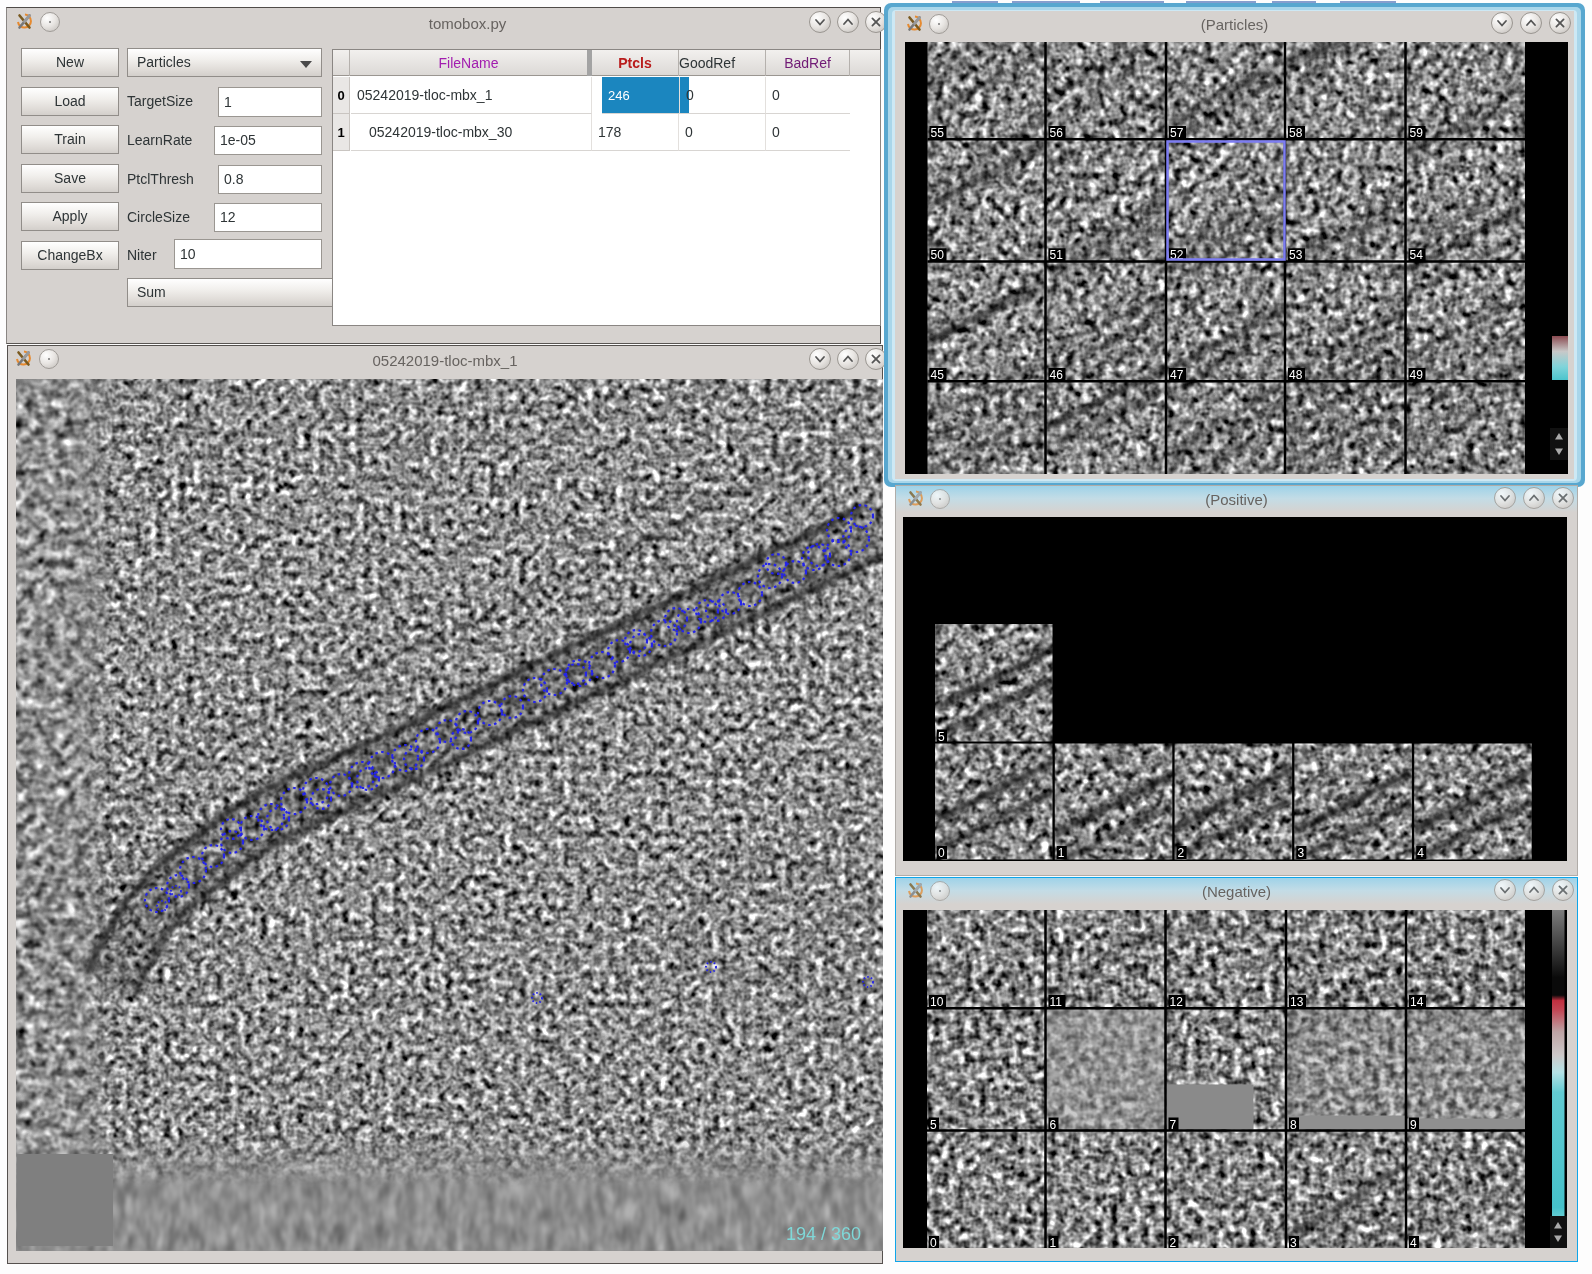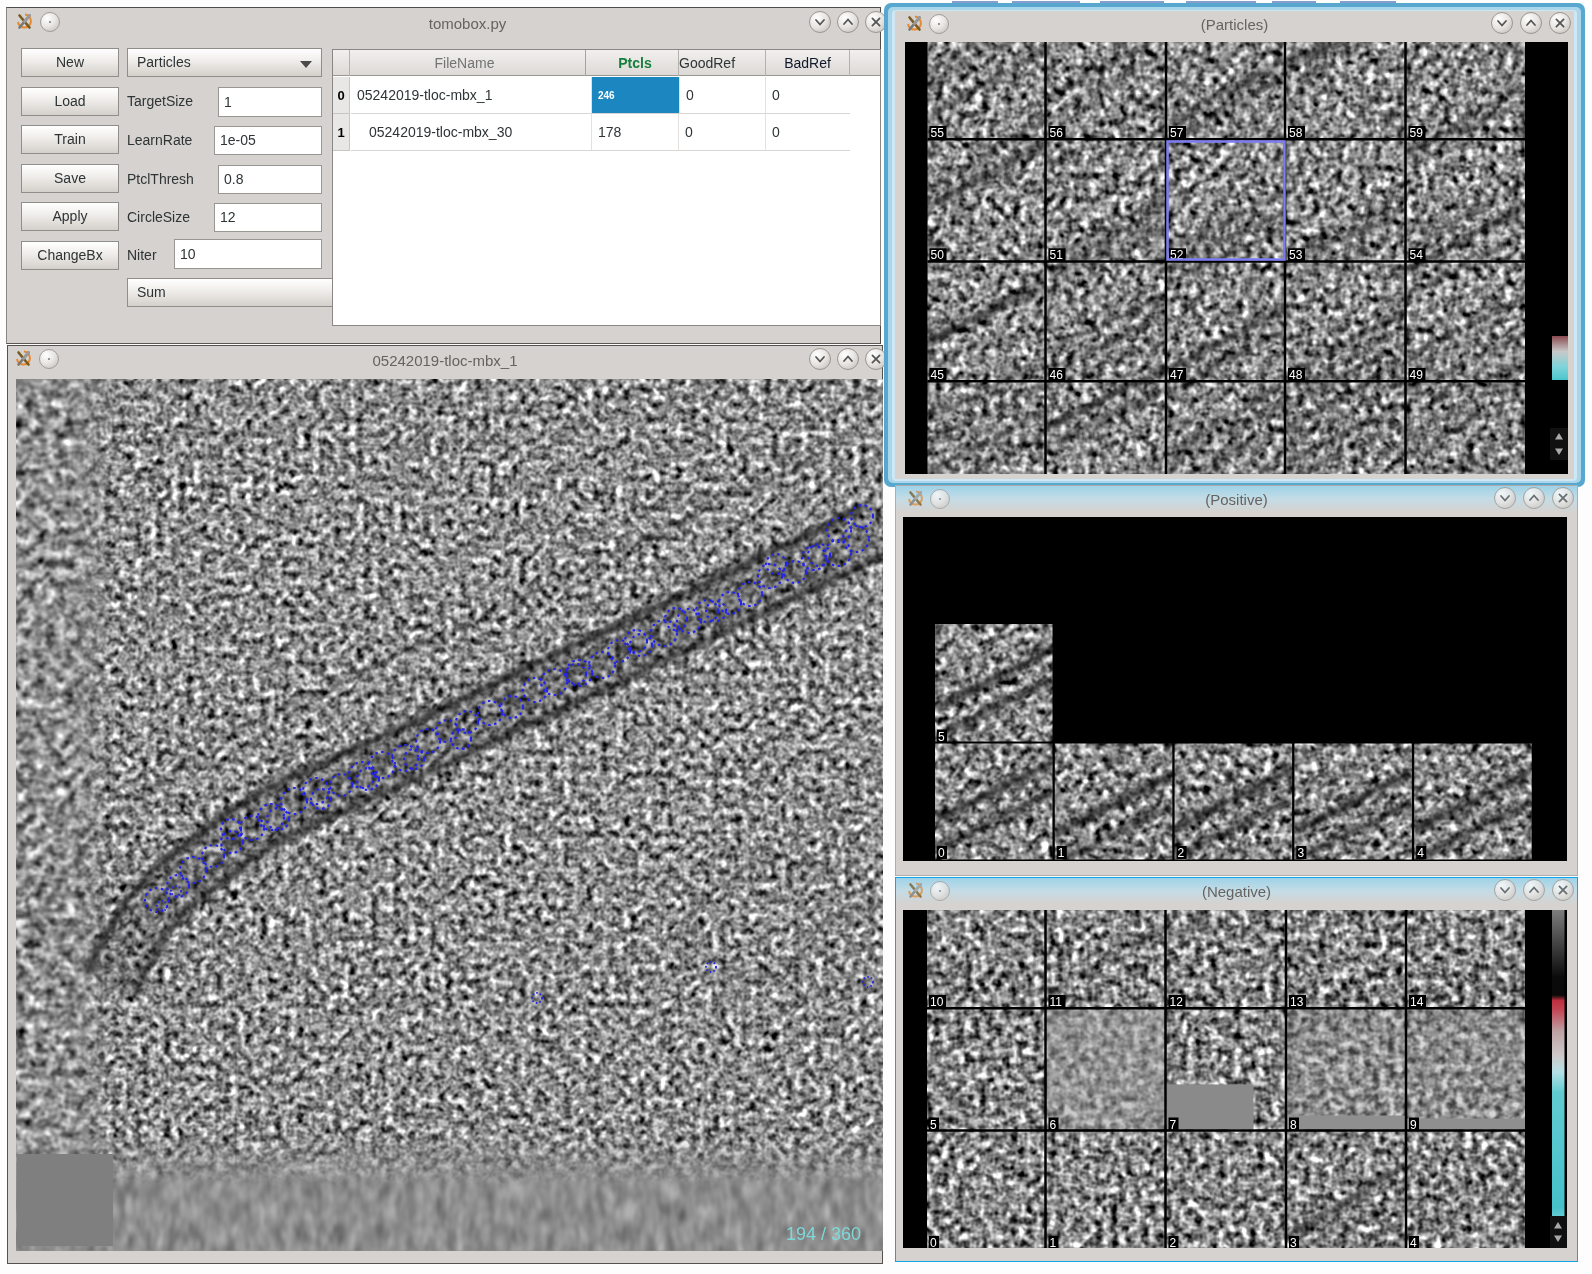--- a/index.html
+++ b/index.html
@@ -87,28 +87,28 @@
  <div class="lab" style="left:120px;top:163px;">PtclThresh</div>
  <div class="inp" style="left:211px;top:157px;width:104px;height:29px;line-height:27px;">0.8</div>
  <div class="lab" style="left:120px;top:201px;">CircleSize</div>
  <div class="inp" style="left:207px;top:195px;width:108px;height:29px;line-height:27px;">12</div>
  <div class="lab" style="left:120px;top:239px;">Niter</div>
  <div class="inp" style="left:167px;top:231px;width:148px;height:30px;line-height:28px;">10</div>
 
  <div style="position:absolute;left:325px;top:41px;width:549px;height:277px;background:#fff;border:1px solid #8a8683;">
   <div style="position:absolute;left:0;top:0;width:547px;height:26px;background:linear-gradient(#f2f0ee,#dcd9d6);border-bottom:1px solid #9a9691;"></div>
   <div style="position:absolute;left:0;top:0;width:17px;height:26px;border-right:1px solid #b5b1ad;"></div>
-  <div style="position:absolute;left:11px;top:0;width:242px;height:26px;border-right:1px solid #a3a3a3;text-align:center;line-height:26px;font-size:14px;color:#737373;">FileName</div>
-  <div style="position:absolute;left:259px;top:0;width:87px;height:26px;border-right:1px solid #b5b1ad;text-align:center;line-height:26px;font-size:14px;font-weight:bold;color:#15803d;">Ptcls</div>
+  <div style="position:absolute;left:17px;top:0;width:242px;height:26px;border-right:5px solid #a3a3a3;text-align:center;line-height:26px;font-size:14px;color:#a21caf;">FileName</div>
+  <div style="position:absolute;left:259px;top:0;width:87px;height:26px;border-right:1px solid #b5b1ad;text-align:center;line-height:26px;font-size:14px;font-weight:bold;color:#b91c1c;">Ptcls</div>
   <div style="position:absolute;left:346px;top:0;width:87px;height:26px;border-right:1px solid #b5b1ad;text-align:left;line-height:26px;font-size:14px;color:#2e3436;">GoodRef</div>
-  <div style="position:absolute;left:433px;top:0;width:84px;height:26px;border-right:1px solid #b5b1ad;text-align:center;line-height:26px;font-size:14px;color:#0f172a;">BadRef</div>
+  <div style="position:absolute;left:433px;top:0;width:84px;height:26px;border-right:1px solid #b5b1ad;text-align:center;line-height:26px;font-size:14px;color:#701a75;">BadRef</div>
 
   <div style="position:absolute;left:0;top:27px;width:17px;height:37px;background:#e9e7e5;border-right:1px solid #c9c5c1;border-bottom:1px solid #c9c5c1;text-align:center;line-height:37px;font-weight:bold;font-size:13px;">0</div>
   <div style="position:absolute;left:18px;top:27px;width:241px;height:37px;border-bottom:1px solid #d8d5d2;border-right:1px solid #e3e0dd;line-height:37px;font-size:14px;padding-left:6px;color:#2e3436;">05242019-tloc-mbx_1</div>
-  <div style="position:absolute;left:259px;top:27px;width:87px;height:37px;background:#1b86bf;border-bottom:1px solid #d8d5d2;line-height:37px;font-size:10px;padding-left:6px;color:#fff;font-weight:bold;">246</div>
+  <div style="position:absolute;left:269px;top:27px;width:87px;height:37px;background:#1b86bf;border-bottom:1px solid #d8d5d2;line-height:37px;font-size:13px;padding-left:6px;color:#fff;">246</div>
   <div style="position:absolute;left:346px;top:27px;width:87px;height:37px;border-bottom:1px solid #d8d5d2;border-right:1px solid #e3e0dd;border-left:1px solid #e3e0dd;line-height:37px;font-size:14px;padding-left:6px;color:#2e3436;">0</div>
   <div style="position:absolute;left:433px;top:27px;width:84px;height:37px;border-bottom:1px solid #d8d5d2;line-height:37px;font-size:14px;padding-left:6px;color:#2e3436;">0</div>
 
   <div style="position:absolute;left:0;top:64px;width:17px;height:37px;background:#e9e7e5;border-right:1px solid #c9c5c1;border-bottom:1px solid #c9c5c1;text-align:center;line-height:37px;font-weight:bold;font-size:13px;">1</div>
   <div style="position:absolute;left:18px;top:64px;width:241px;height:37px;border-bottom:1px solid #d8d5d2;border-right:1px solid #e3e0dd;line-height:37px;font-size:14px;padding-left:18px;color:#2e3436;">05242019-tloc-mbx_30</div>
   <div style="position:absolute;left:259px;top:64px;width:87px;height:37px;border-bottom:1px solid #d8d5d2;border-right:1px solid #e3e0dd;line-height:37px;font-size:14px;padding-left:6px;color:#2e3436;">178</div>
   <div style="position:absolute;left:346px;top:64px;width:87px;height:37px;border-bottom:1px solid #d8d5d2;border-right:1px solid #e3e0dd;line-height:37px;font-size:14px;padding-left:6px;color:#2e3436;">0</div>
   <div style="position:absolute;left:433px;top:64px;width:84px;height:37px;border-bottom:1px solid #d8d5d2;line-height:37px;font-size:14px;padding-left:6px;color:#2e3436;">0</div>
  </div>
 </div>

